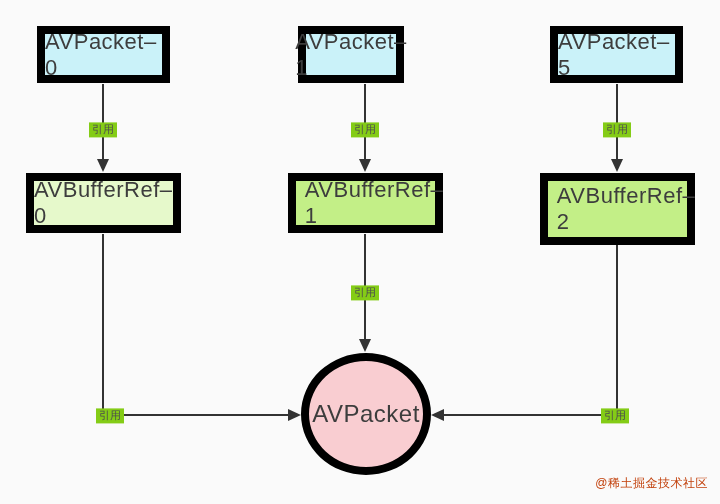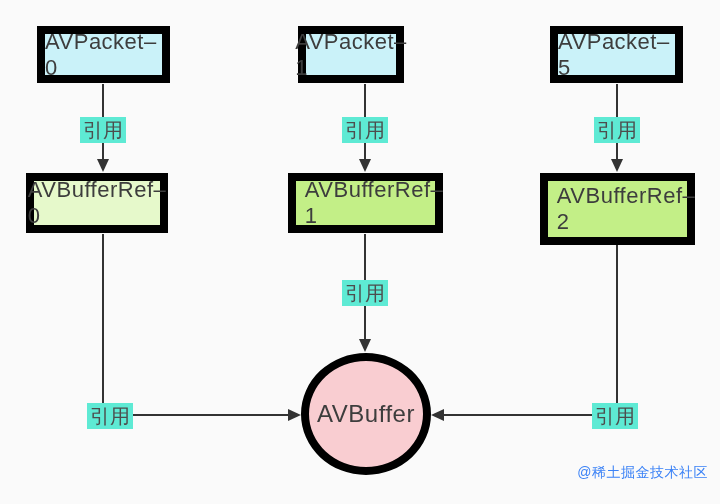--- a/index.html
+++ b/index.html
@@ -47,46 +47,46 @@
   .node.ref-light { background: #e6f9cb; }
   .node.ref-green { background: #c3ef87; padding-left: 17px; }
   .node.buffer {
     background: #f9cdd1;
     border-radius: 50%;
     font-size: 24px;
   }
   .pos-packet-0 { left: 37px;  top: 26px; width: 133px; height: 57px; }
   .pos-packet-1 { left: 298px; top: 26px; width: 106px; height: 57px; }
   .pos-packet-2 { left: 550px; top: 26px; width: 133px; height: 57px; }
-  .pos-ref-0    { left: 26px;  top: 173px; width: 142px; height: 60px; }
+  .pos-ref-0    { left: 26px;  top: 173px; width: 155px; height: 60px; }
   .pos-ref-1    { left: 288px; top: 173px; width: 155px; height: 60px; }
   .pos-ref-2    { left: 540px; top: 173px; width: 155px; height: 72px; }
   .pos-buffer   { left: 301px; top: 353px; width: 130px; height: 122px; }
   .edge-label {
     position: absolute;
     transform: translate(-50%, -50%);
-    background: #5eead4;
+    background: #84cc16;
     color: #4d4d4d;
-    font-size: 20px;
+    font-size: 11px;
     line-height: 1.2;
     padding: 1px 3px;
     white-space: nowrap;
   }
   .pos-label-0   { left: 103px; top: 130px; }
   .pos-label-1   { left: 365px; top: 130px; }
   .pos-label-2   { left: 617px; top: 130px; }
   .pos-label-mid { left: 365px; top: 293px; }
   .pos-label-left  { left: 110px; top: 416px; }
   .pos-label-right { left: 615px; top: 416px; }
   .watermark {
     position: absolute;
     right: 12px;
-    bottom: 22px;
-    color: #3b82f6;
-    font-size: 14px;
+    bottom: 12px;
+    color: #c2410c;
+    font-size: 12px;
     letter-spacing: 0.5px;
   }
 </style>
 </head>
 <body>
 
 <div class="canvas">
 
   <svg class="edges-layer" viewBox="0 0 720 504" xmlns="http://www.w3.org/2000/svg">
 
@@ -123,21 +123,21 @@
     <span>AVBufferRef–0</span>
   </div>
   <div class="node ref-green pos-ref-1">
     <span>AVBufferRef–1</span>
   </div>
   <div class="node ref-green pos-ref-2">
     <span>AVBufferRef–2</span>
   </div>
 
   <div class="node buffer pos-buffer">
-    <span>AVBuffer</span>
+    <span>AVPacket</span>
   </div>
 
   <div class="edge-label pos-label-0">引用</div>
   <div class="edge-label pos-label-1">引用</div>
   <div class="edge-label pos-label-2">引用</div>
   <div class="edge-label pos-label-mid">引用</div>
   <div class="edge-label pos-label-left">引用</div>
   <div class="edge-label pos-label-right">引用</div>
 
   <div class="watermark">@稀土掘金技术社区</div>

